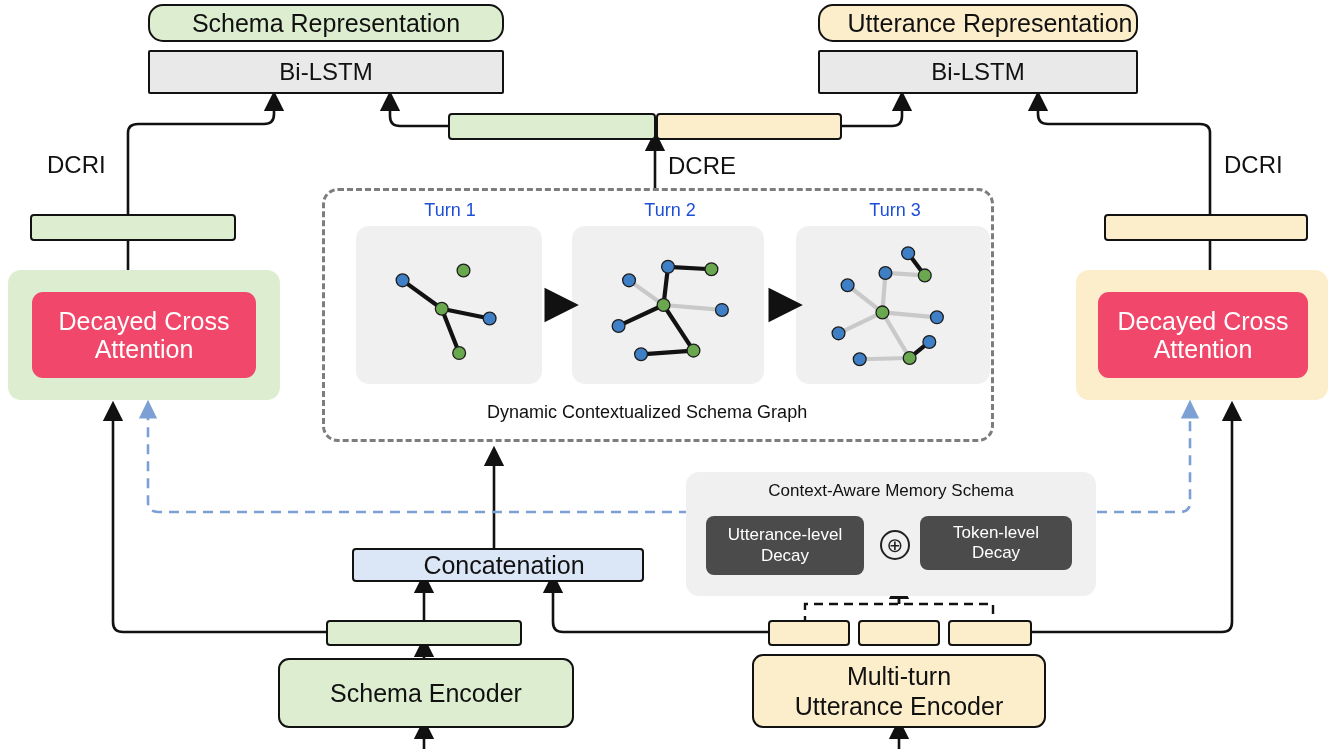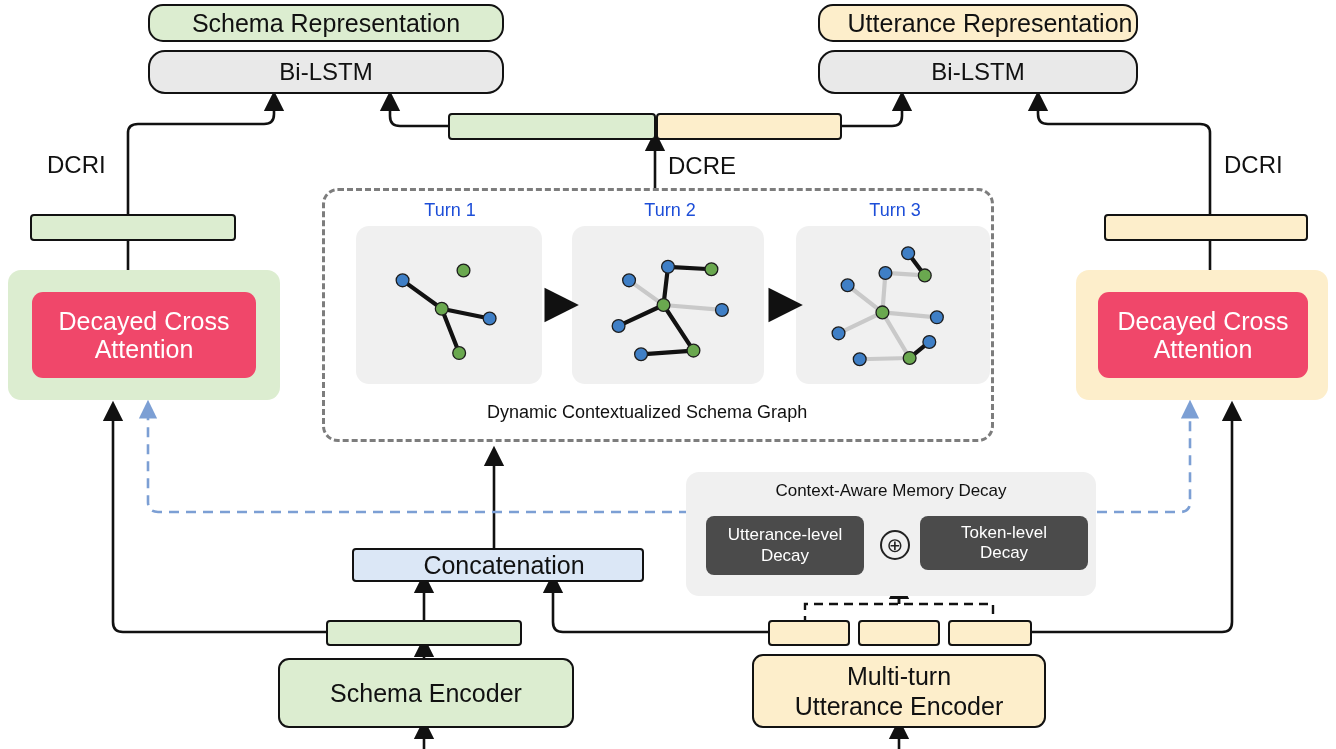--- a/index.html
+++ b/index.html
@@ -2,21 +2,21 @@
 <html><head>
 <meta charset="utf-8">
 <style>
   html,body{margin:0;padding:0;background:#fff;}
   body{width:1336px;height:749px;font-family:"Liberation Sans",sans-serif;overflow:hidden;}
   #stage{position:relative;width:1336px;height:749px;background:#ffffff;}
   svg.layer{position:absolute;left:0;top:0;width:1336px;height:749px;pointer-events:none;}
   .box{position:absolute;box-sizing:border-box;display:flex;align-items:center;justify-content:center;
        text-align:center;line-height:1.12;color:#111;}
   .rep{border:2.2px solid #121212;border-radius:15px;font-size:25px;}
-  .lstm{border:2.2px solid #121212;border-radius:17px;background:#e9e9e9;font-size:24px;}
+  .lstm{border:2.2px solid #121212;border-radius:2px;background:#e9e9e9;font-size:24px;}
   .bar{border:2.2px solid #121212;border-radius:4px;}
   .greenfill{background:#dcedd0;}
   .yellowfill{background:#fdeecb;}
   .dcawrap{position:absolute;box-sizing:border-box;border-radius:13px;}
   .dca{position:absolute;box-sizing:border-box;background:#f0476a;border-radius:11px;
        display:flex;align-items:center;justify-content:center;text-align:center;
        color:#fff;font-size:25px;line-height:1.13;}
   .enc{border:2.2px solid #121212;border-radius:11px;font-size:25px;line-height:1.2;}
   .concat{border:2.2px solid #121212;border-radius:4px;background:#dbe7f6;font-size:25px;}
   .lbl{position:absolute;font-size:24px;color:#111;white-space:nowrap;}
@@ -207,34 +207,34 @@
     </svg>
 
   <svg class="layer" viewBox="0 0 1336 749">
     <g stroke="#111" stroke-width="4.4" fill="none">
       <path d="M546,305 L563,305" marker-end="url(#ah)"></path>
       <path d="M770,305 L787,305" marker-end="url(#ah)"></path>
     </g>
   </svg>
 
   <div class="camd" style="left:686px;top:472px;width:410px;height:124px;"></div>
-  <div class="camdtitle" style="left:686px;top:481px;width:410px;">Context-Aware Memory Decay</div>
+  <div class="camdtitle" style="left:686px;top:481px;width:410px;">Context-Aware Memory Schema</div>
 
   <div class="decaybox" style="left:706px;top:516px;width:158px;height:59px;">
     <span>
       <span>Utterance-level</span><br>
       <span>Decay</span>
     </span>
   </div>
 
   <div class="plus" style="left:880px;top:530px;">
     <span>⊕</span>
   </div>
 
-  <div class="decaybox" style="left:920px;top:516px;width:168px;height:54px;">
+  <div class="decaybox" style="left:920px;top:516px;width:152px;height:54px;">
     <span>
       <span>Token-level</span><br>
       <span>Decay</span>
     </span>
   </div>
 
   <div class="box concat" style="left:352px;top:548px;width:292px;height:34px;padding-left:12px;">
 
     <span id="concat-title">Concatenation</span>
   </div>

